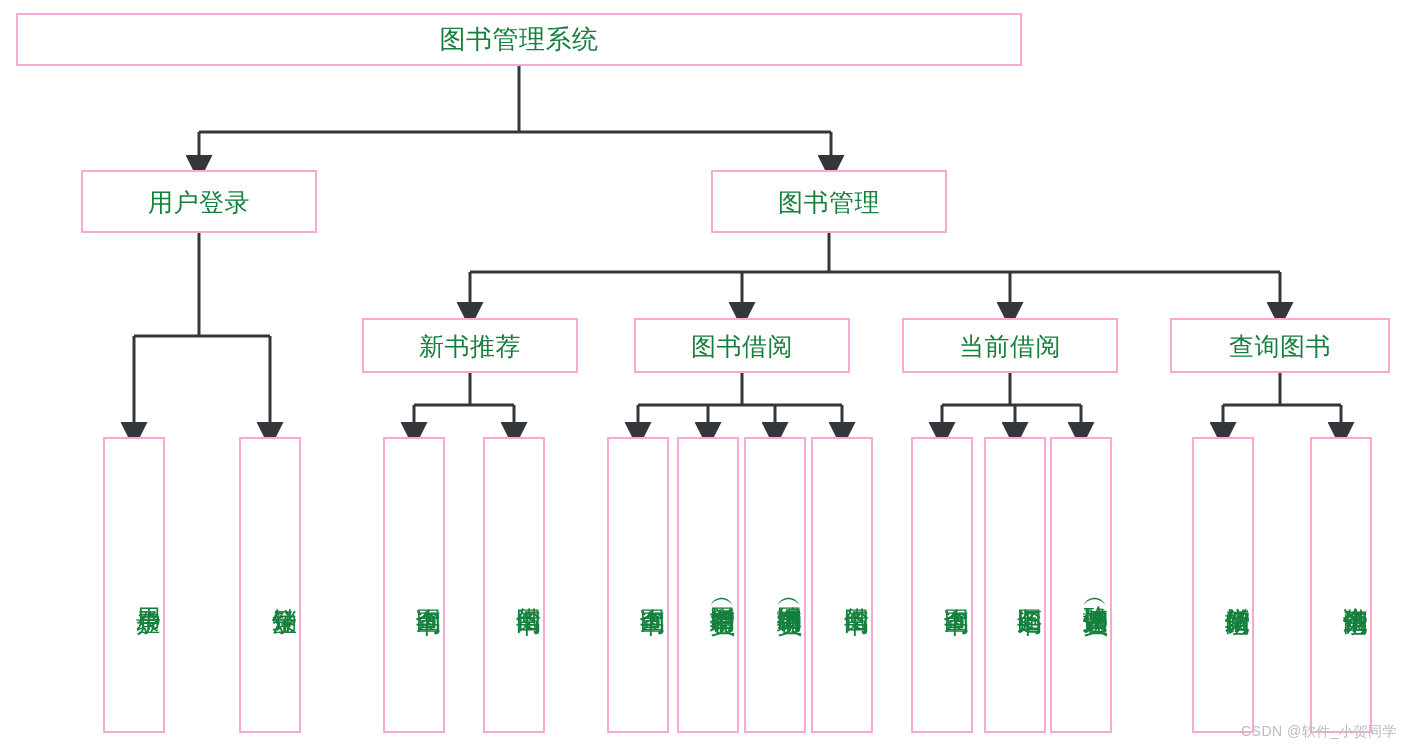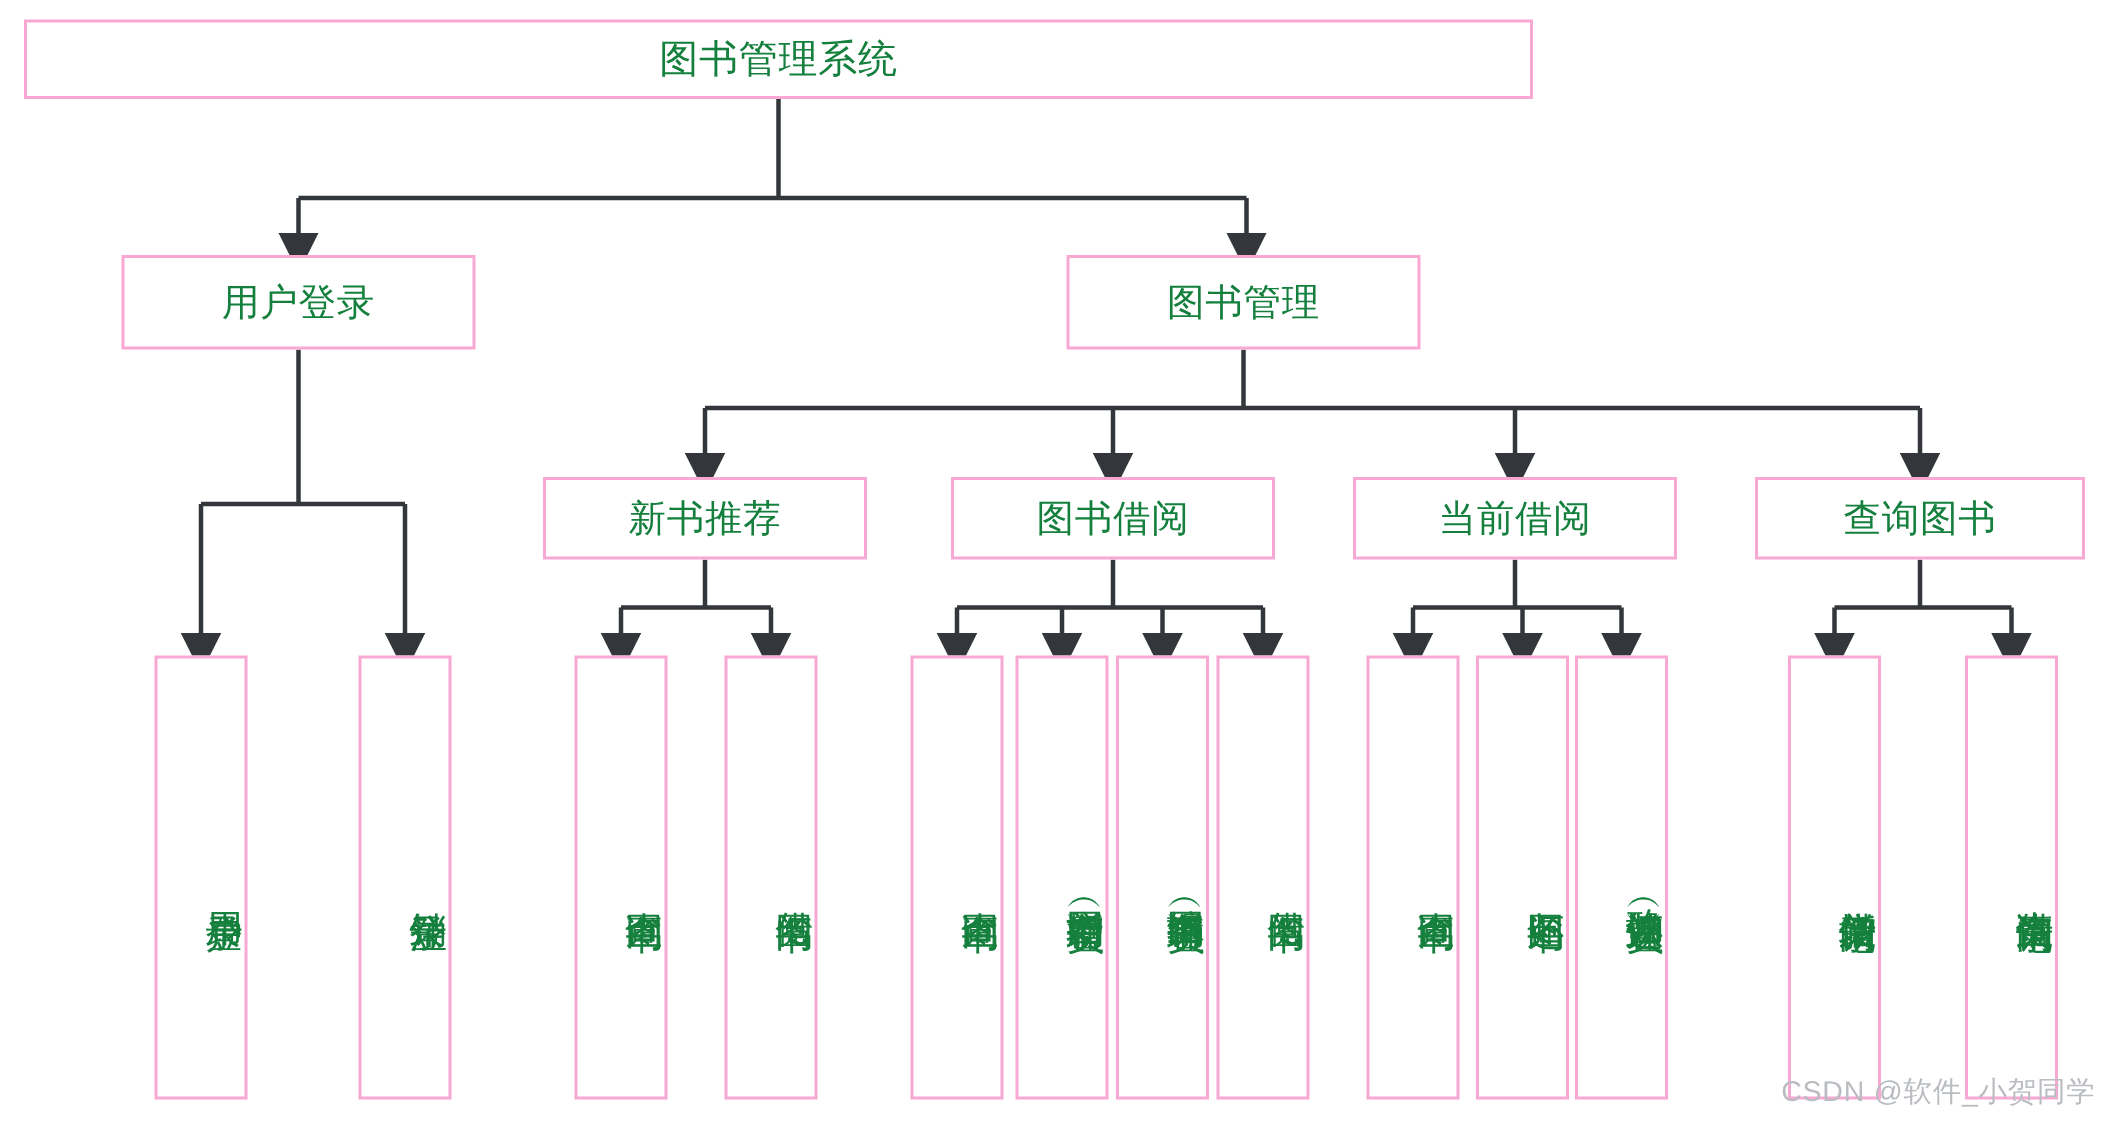--- a/index.html
+++ b/index.html
@@ -54,21 +54,21 @@
     left: 0;
     top: 0;
     width: 1405px;
     height: 747px;
     pointer-events: none;
   }
   .watermark {
     position: absolute;
     right: 8px;
     bottom: 6px;
-    font-size: 19px;
+    font-size: 14px;
     color: #b9bcc0;
     letter-spacing: 0.5px;
     white-space: nowrap;
   }
 </style>
 </head>
 <body>
 
 <div id="canvas">
 

